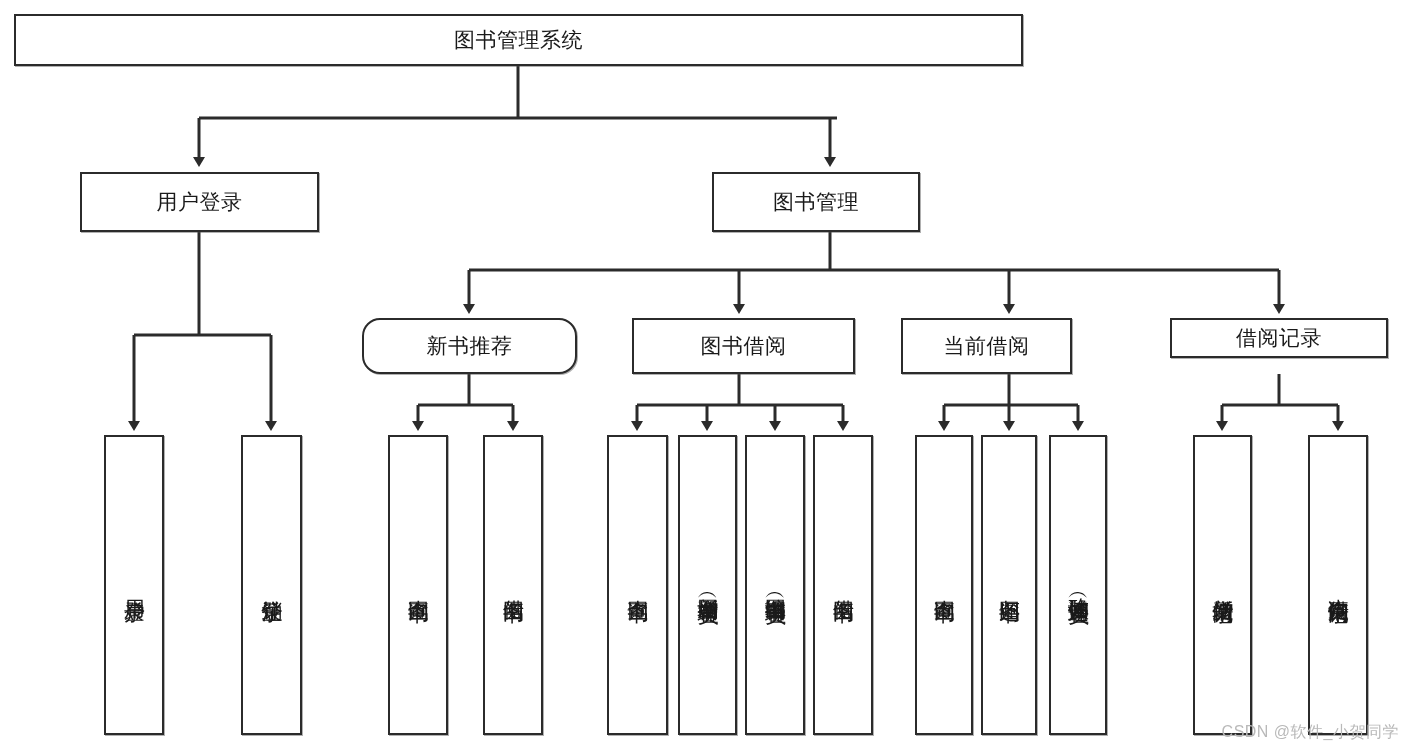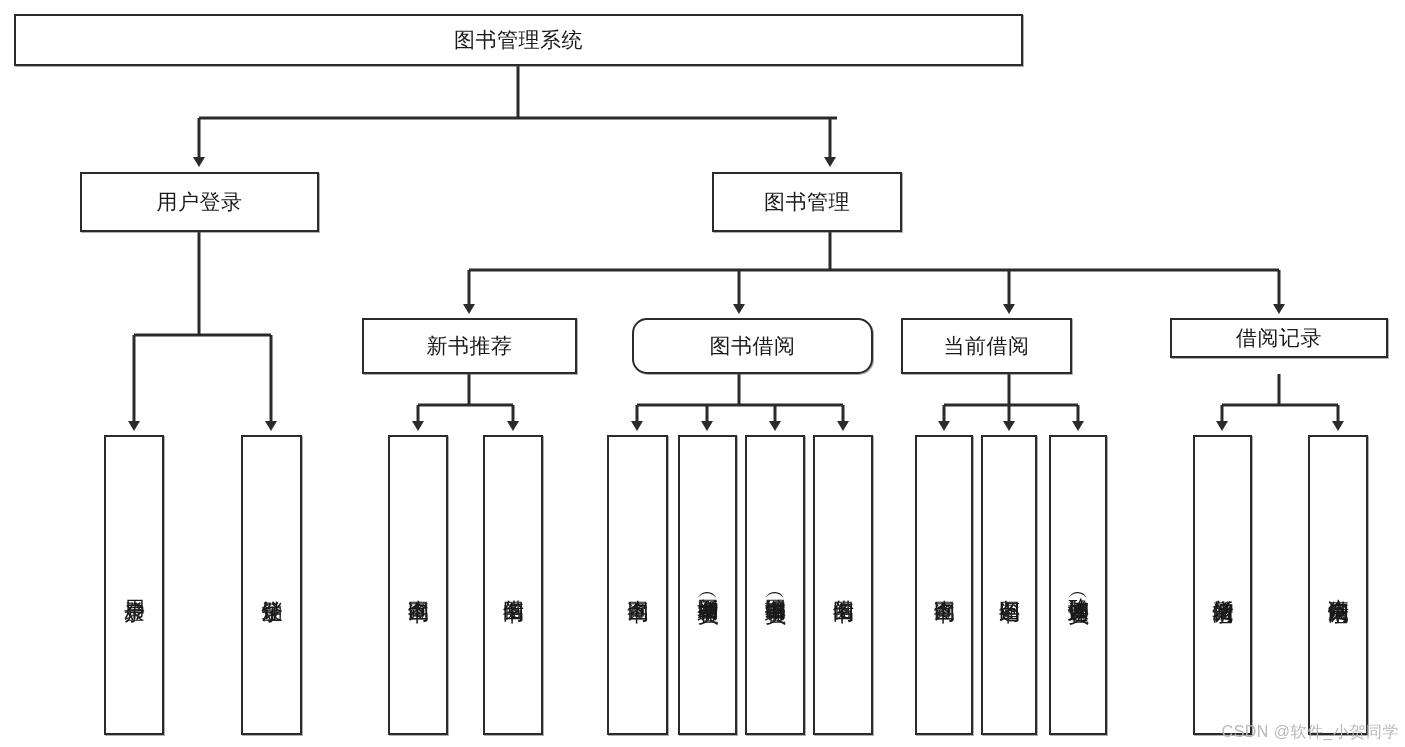--- a/index.html
+++ b/index.html
@@ -121,28 +121,28 @@
     </g>
   </svg>
 
   <div class="node horiz" id="node-root" style="left: 14px; top: 14px; width: 1009px; height: 52px;">
     <span>图书管理系统</span>
   </div>
 
   <div class="node horiz" id="node-user-login" style="left: 80px; top: 172px; width: 239px; height: 60px;">
     <span>用户登录</span>
   </div>
-  <div class="node horiz" id="node-book-management" style="left: 712px; top: 172px; width: 190px; height: 60px;">
+  <div class="node horiz" id="node-book-management" style="left: 712px; top: 172px; width: 208px; height: 60px;">
     <span>图书管理</span>
   </div>
 
-  <div class="node horiz" id="node-new-book-recommend" style="left: 362px; top: 318px; width: 215px; height: 56px;">
+  <div class="node horiz" id="node-new-book-recommend" style="left: 362px; top: 318px; width: 215px; height: 56px; border-radius: 18px;">
     <span>新书推荐</span>
   </div>
-  <div class="node horiz" id="node-book-borrow" style="left: 632px; top: 318px; width: 241px; height: 56px; border-radius: 15px;">
+  <div class="node horiz" id="node-book-borrow" style="left: 632px; top: 318px; width: 223px; height: 56px;">
     <span>图书借阅</span>
   </div>
   <div class="node horiz" id="node-current-borrow" style="left: 901px; top: 318px; width: 171px; height: 56px;">
     <span>当前借阅</span>
   </div>
   <div class="node horiz" id="node-borrow-record" style="left: 1170px; top: 318px; width: 218px; height: 40px;">
     <span>借阅记录</span>
   </div>
 
   <div class="node vert" id="node-leaf-0" style="left: 104px; top: 435px; width: 60px; height: 300px;">

